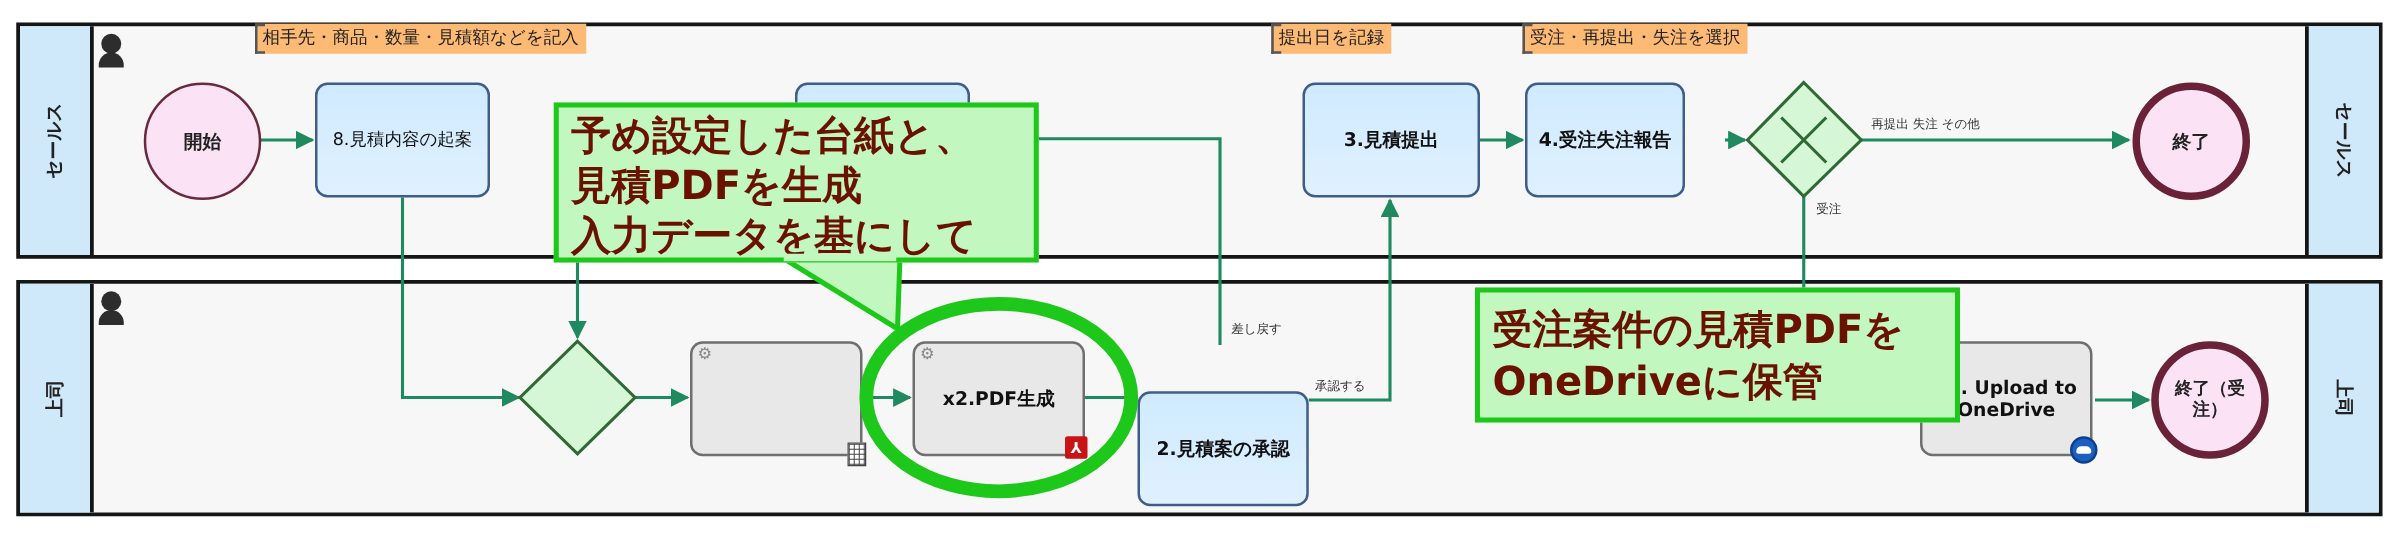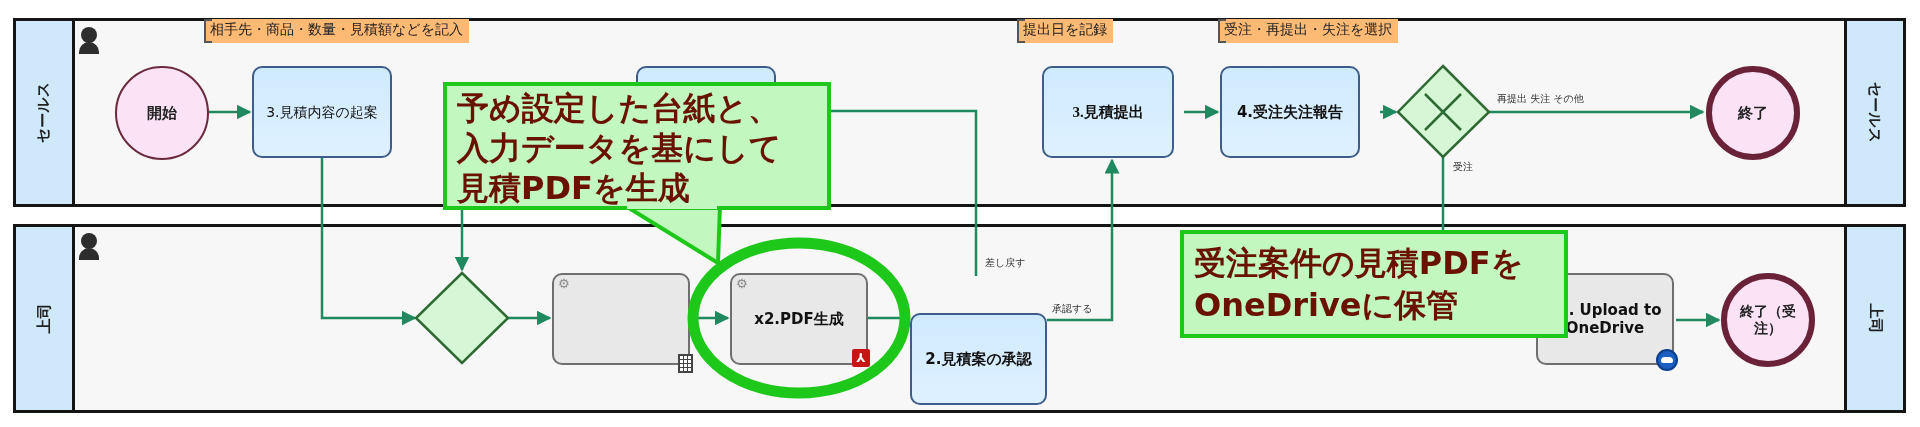--- a/index.html
+++ b/index.html
@@ -106,30 +106,30 @@
 
   <polygon points="1443,66 1489,112 1443,157 1398,112" fill="#d6f7d6" stroke="#2f6a35" stroke-width="2.5"></polygon>
   <path d="M1425,94 L1461,130 M1461,94 L1425,130" stroke="#2f6a35" stroke-width="2.5"></path>
 </svg>
 
 <div class="event start" style="left:115px;top:66px;width:94px;height:94px;">
     <span>開始</span>
   </div>
 
 <div class="task human" style="left:252px;top:66px;width:140px;height:92px;font-weight:normal;font-size:14px;">
-    <span>3.見積内容の起案</span>
+    <span>8.見積内容の起案</span>
   </div>
 
 <div class="task human" style="left:636px;top:66px;width:140px;height:92px;"></div>
 
-<div class="task human" style="left:1042px;top:66px;width:132px;height:92px;font-family:Liberation Serif, serif;">
+<div class="task human" style="left:1042px;top:66px;width:142px;height:92px;">
     <span>3.見積提出</span>
   </div>
 
-<div class="task human" style="left:1220px;top:66px;width:140px;height:92px;">
+<div class="task human" style="left:1220px;top:66px;width:128px;height:92px;">
     <span>4.受注失注報告</span>
   </div>
 
 <div class="flow-label" style="left:1497px;top:92px;">再提出 失注 その他</div>
 <div class="flow-label" style="left:1453px;top:160px;">受注</div>
 
 <div class="event end" style="left:1706px;top:66px;width:94px;height:94px;">
     <span>終了</span>
   </div>
 
@@ -163,22 +163,22 @@
 
 <svg class="abs" style="left:0;top:0;pointer-events:none;" width="1920" height="427" viewBox="0 0 1920 427">
   <ellipse cx="799" cy="318" rx="106" ry="75" fill="none" stroke="#1ec81a" stroke-width="11"></ellipse>
 </svg>
 
 <svg class="abs" style="left:0;top:0;pointer-events:none;" width="1920" height="427" viewBox="0 0 1920 427">
   <polygon points="624,205 720,205 718,263" fill="#c2f7bf" stroke="#1ec81a" stroke-width="4" stroke-linejoin="miter"></polygon>
 </svg>
 <div class="callout" style="left:400px;top:82px;width:388px;height:128px;padding:2px 10px;line-height:40px;">
   <div>予め設定した台紙と、</div>
+  <div>見積PDFを生成</div>
   <div>入力データを基にして</div>
-  <div>見積PDFを生成</div>
 </div>
 
 <div class="abs" style="left:627px;top:203px;width:90px;height:6px;background:#c2f7bf;"></div>
 
 <svg class="abs" style="left:0;top:0;pointer-events:none;" width="1920" height="427" viewBox="0 0 1920 427">
   <polygon points="1520,280 1540,312 1520,318" fill="#c2f7bf" stroke="#1ec81a" stroke-width="4"></polygon>
 </svg>
 <div class="callout" style="left:1137px;top:230px;width:388px;height:108px;padding:8px 10px;line-height:42px;">
   <div>受注案件の見積PDFを</div>
   <div>OneDriveに保管</div>

